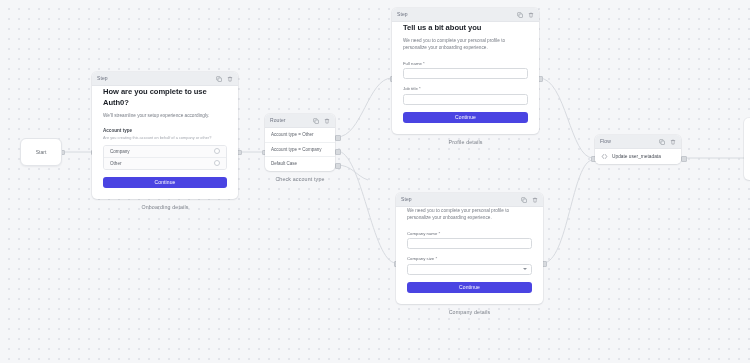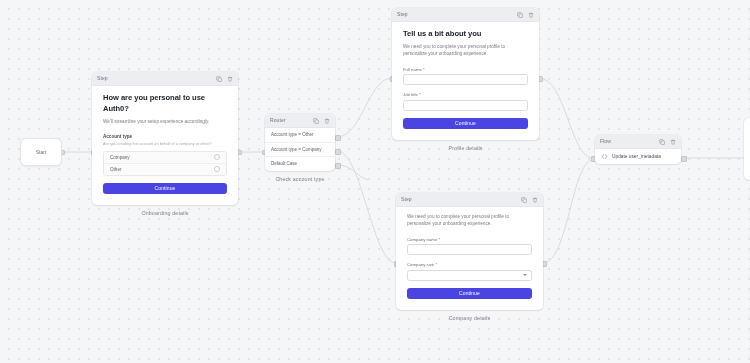--- a/index.html
+++ b/index.html
@@ -47,21 +47,21 @@
   #start-node{left:20px;top:138px;}
   #start-node .start-box{
     width:40px;height:26px;background:#fff;
     border:1px solid #e3e5e9;border-radius:6px;
     box-shadow:0 1px 2px rgba(16,24,40,.06);
     display:flex;align-items:center;justify-content:center;
   }
   #start-node .start-text{font-size:5px;color:#6b7077;}
 
   
-  .step-body{padding:6px 11px 11px 11px;}
+  .step-body{padding:0 11px 11px 11px;}
   .step-h1{
     font-size:7.6px;font-weight:bold;color:#1b1f26;
     line-height:1.45;margin:0 0 4px 0;letter-spacing:-.05px;
   }
   .step-sub{
     font-size:4.7px;color:#767b84;line-height:1.55;margin:0 0 9px 0;
   }
   .fld{margin-bottom:7px;}
   .fld-label{font-size:4.3px;color:#6c717a;margin-bottom:2.5px;display:block;}
   .fld-input{
@@ -177,21 +177,21 @@
           <svg width="6" height="6" viewBox="0 0 12 12">
             <rect x="1.2" y="1.2" width="7" height="7" rx="1" fill="none" stroke="#8d929a" stroke-width="1.1"></rect>
             <rect x="4" y="4" width="7" height="7" rx="1" fill="#eceef1" stroke="#8d929a" stroke-width="1.1"></rect>
           </svg>
           <svg width="6" height="6" viewBox="0 0 12 12">
             <path d="M2.4 3.2h7.2M4.6 3.2V2.1h2.8v1.1M3.3 3.2l.5 7h4.4l.5-7" fill="none" stroke="#8d929a" stroke-width="1.05" stroke-linecap="round" stroke-linejoin="round"></path>
           </svg>
         </span>
       </div>
       <div class="step-body">
-        <div class="step-h1">How are you personal to use Auth0?</div>
+        <div class="step-h1">How are you complete to use Auth0?</div>
         <div class="step-sub">We'll streamline your setup experience accordingly.</div>
 
         <span class="grp-label">Account type</span>
         <div class="grp-help">Are you creating this account on behalf of a company or other?</div>
 
         <div class="radio-wrap">
           <div class="radio-row">
             <span class="rlabel">Company</span>
             <span class="radio-dot"></span>
           </div>

